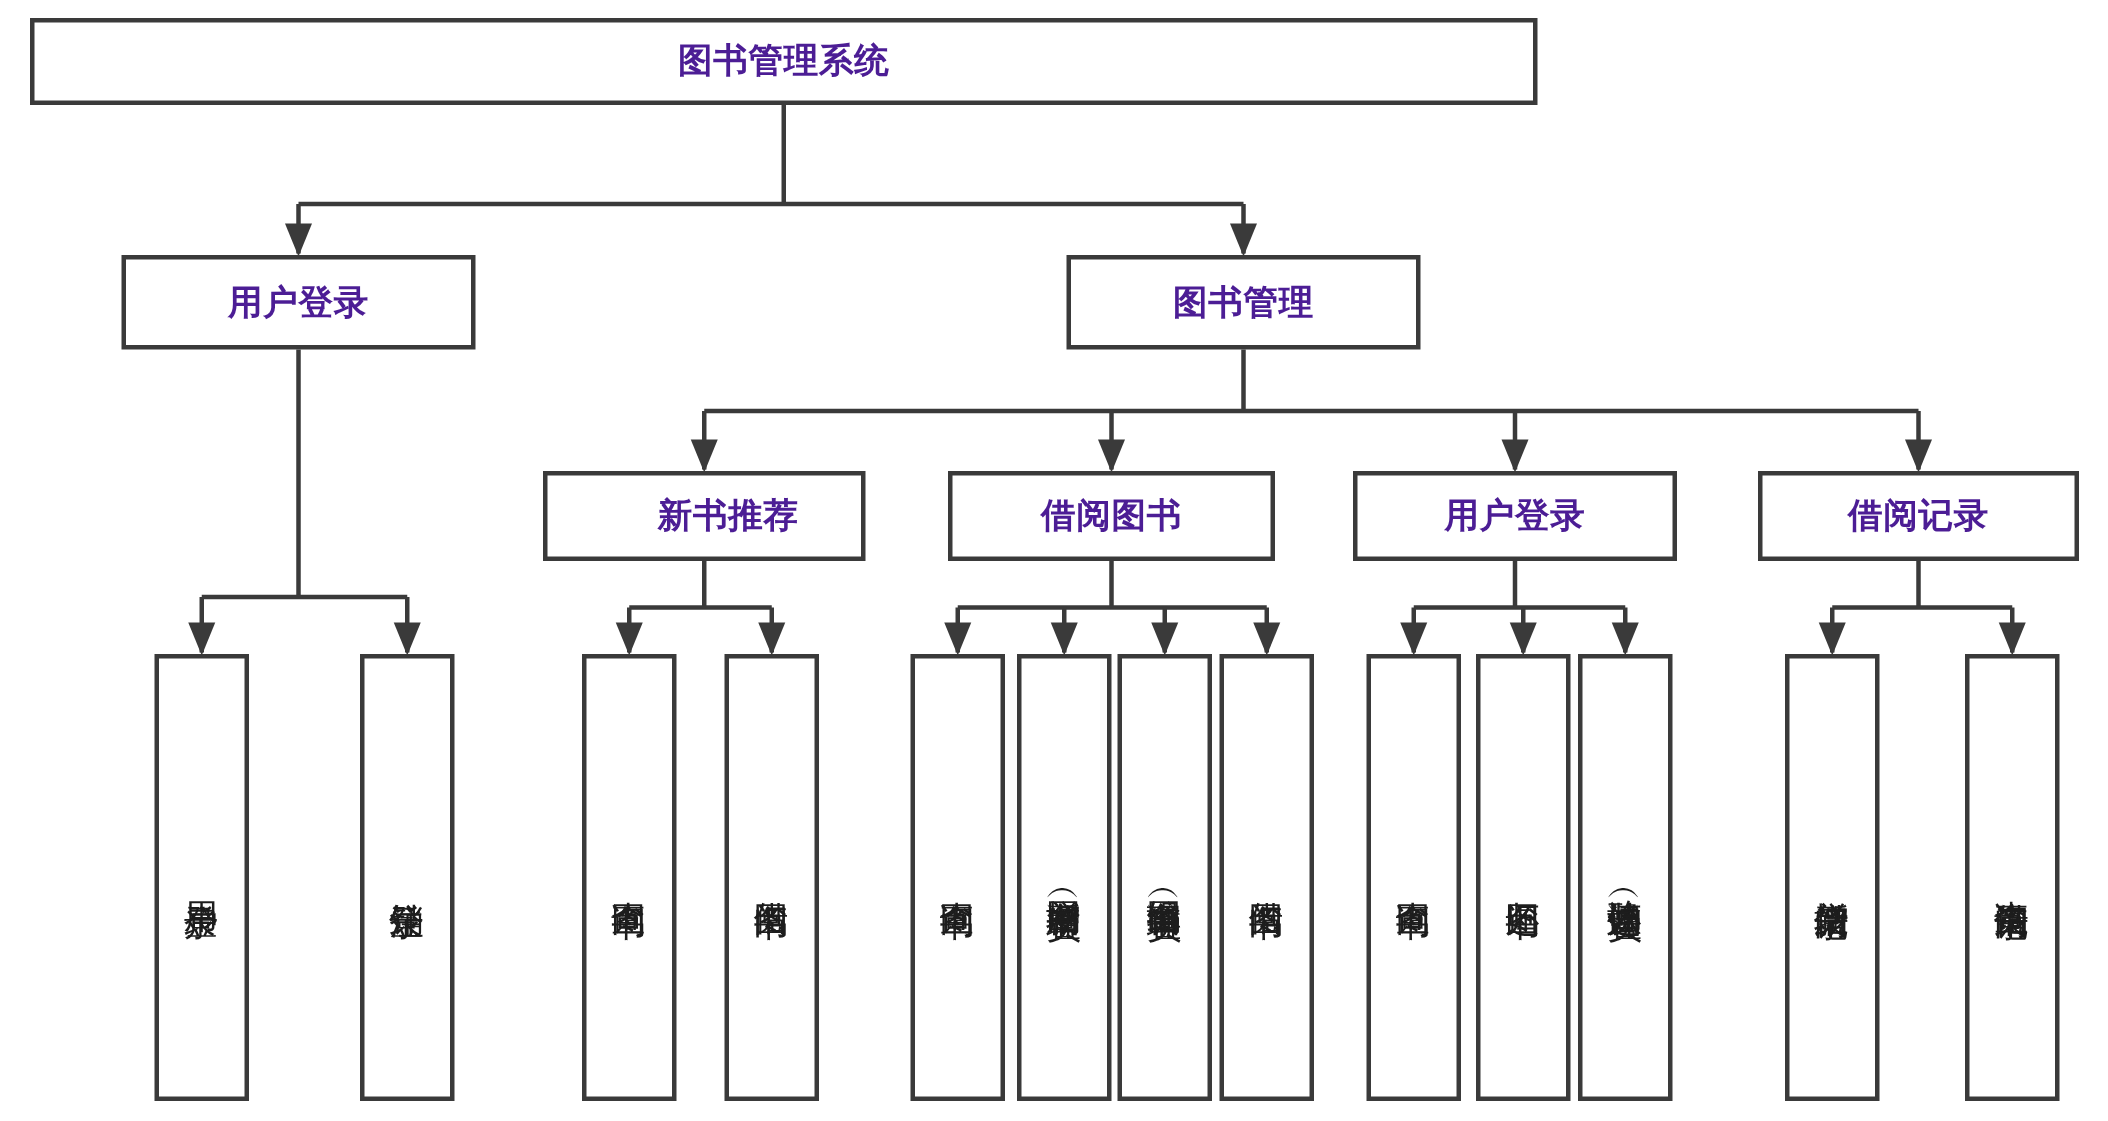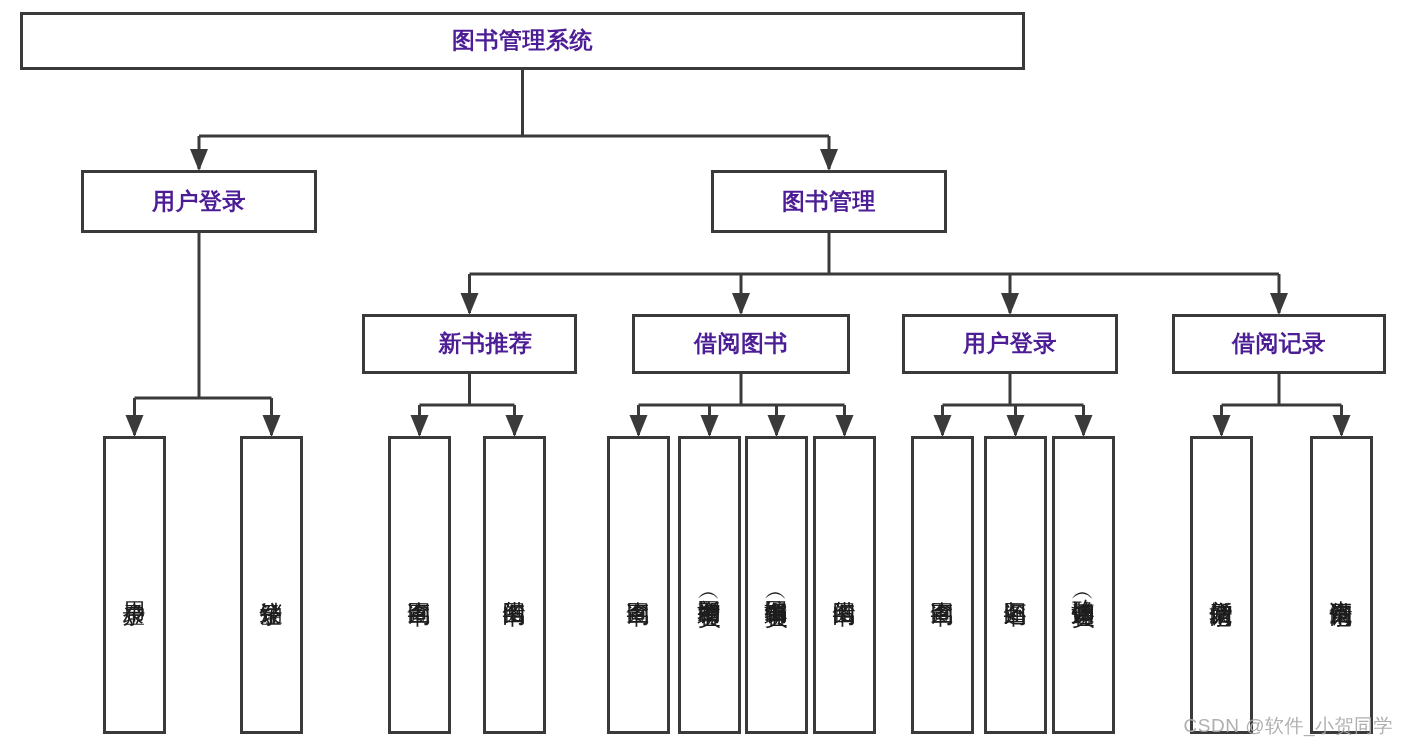--- a/index.html
+++ b/index.html
@@ -177,15 +177,14 @@
       <div class="node-label-v" style="left: 678px; top: 436px; width: 63px; height: 298px;">新增图书（管理员）</div>
       <div class="node-label-v" style="left: 745px; top: 436px; width: 63px; height: 298px;">编辑图书（管理员）</div>
       <div class="node-label-v" style="left: 813px; top: 436px; width: 63px; height: 298px;">借阅图书</div>
       <div class="node-label-v" style="left: 911px; top: 436px; width: 63px; height: 298px;">查询图书</div>
       <div class="node-label-v" style="left: 984px; top: 436px; width: 63px; height: 298px;">归还图书</div>
       <div class="node-label-v" style="left: 1052px; top: 436px; width: 63px; height: 298px;">确认归还（管理员）</div>
       <div class="node-label-v" style="left: 1190px; top: 436px; width: 63px; height: 298px;">新增借阅记录</div>
       <div class="node-label-v" style="left: 1310px; top: 436px; width: 63px; height: 298px;">查询借阅记录</div>
     </div>
 
-  <div class="watermark">CSDN @软件_小贺同学</div>
 
 </div>
 
 </body></html>

